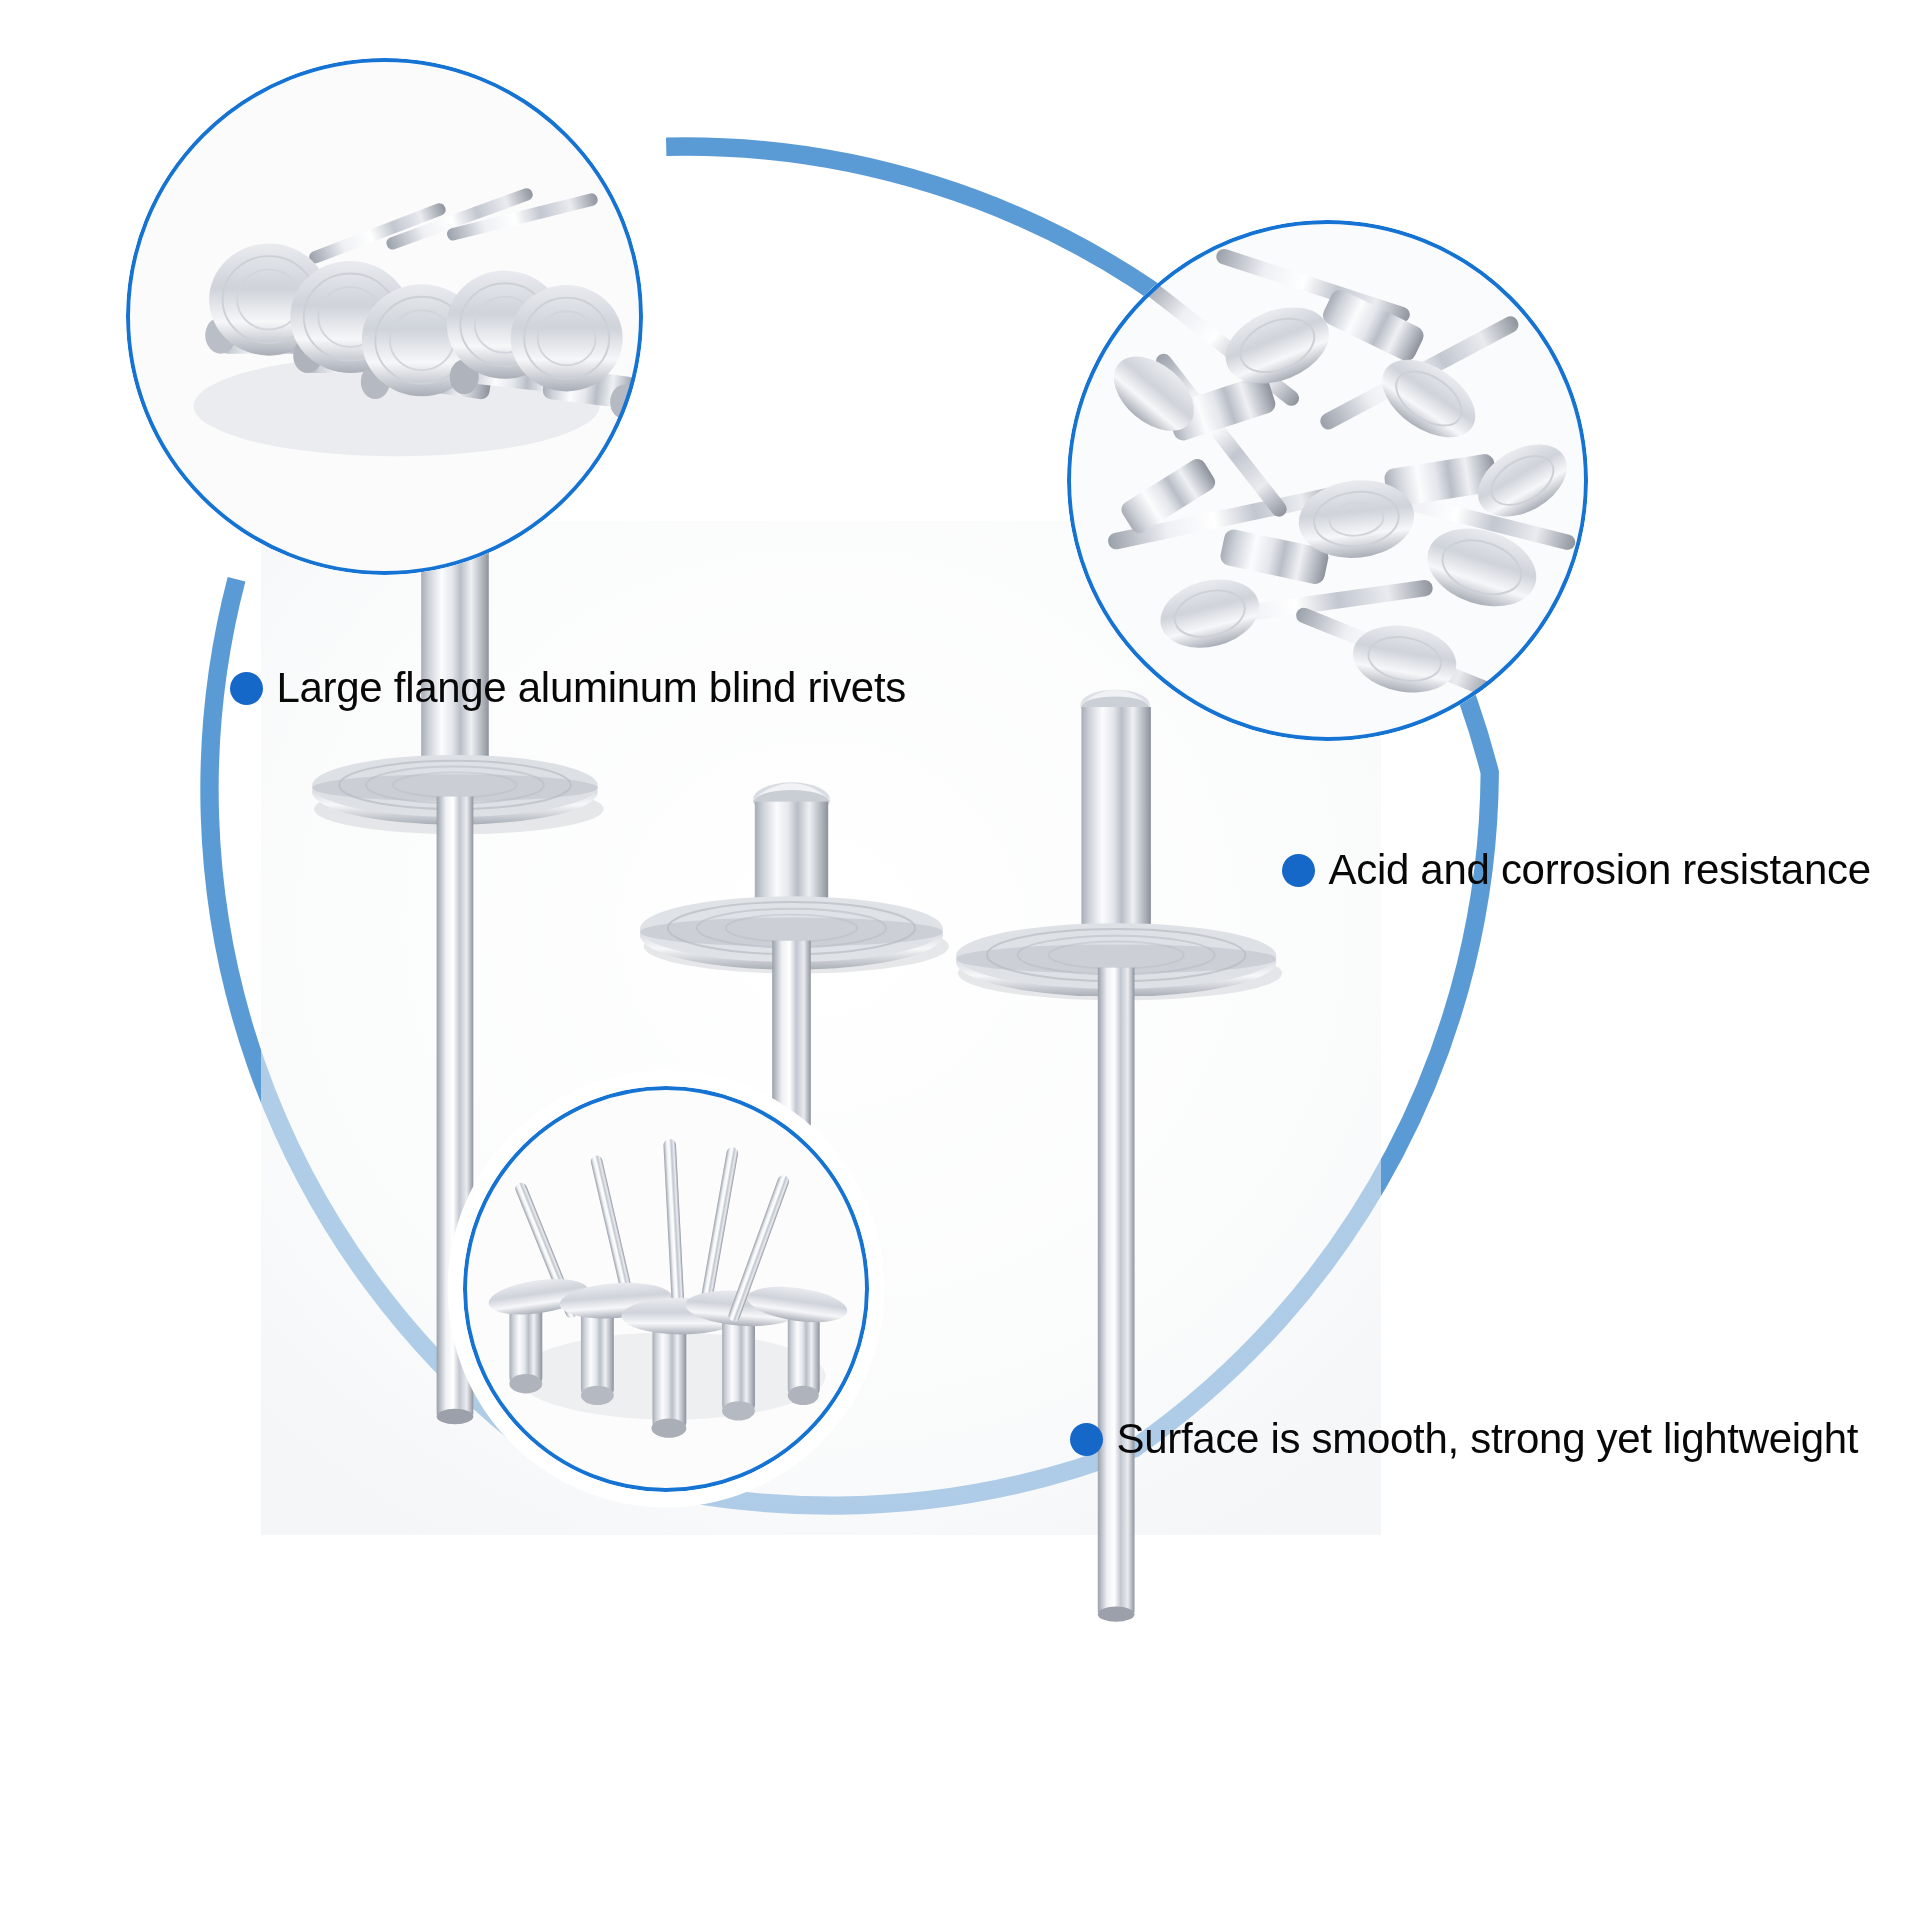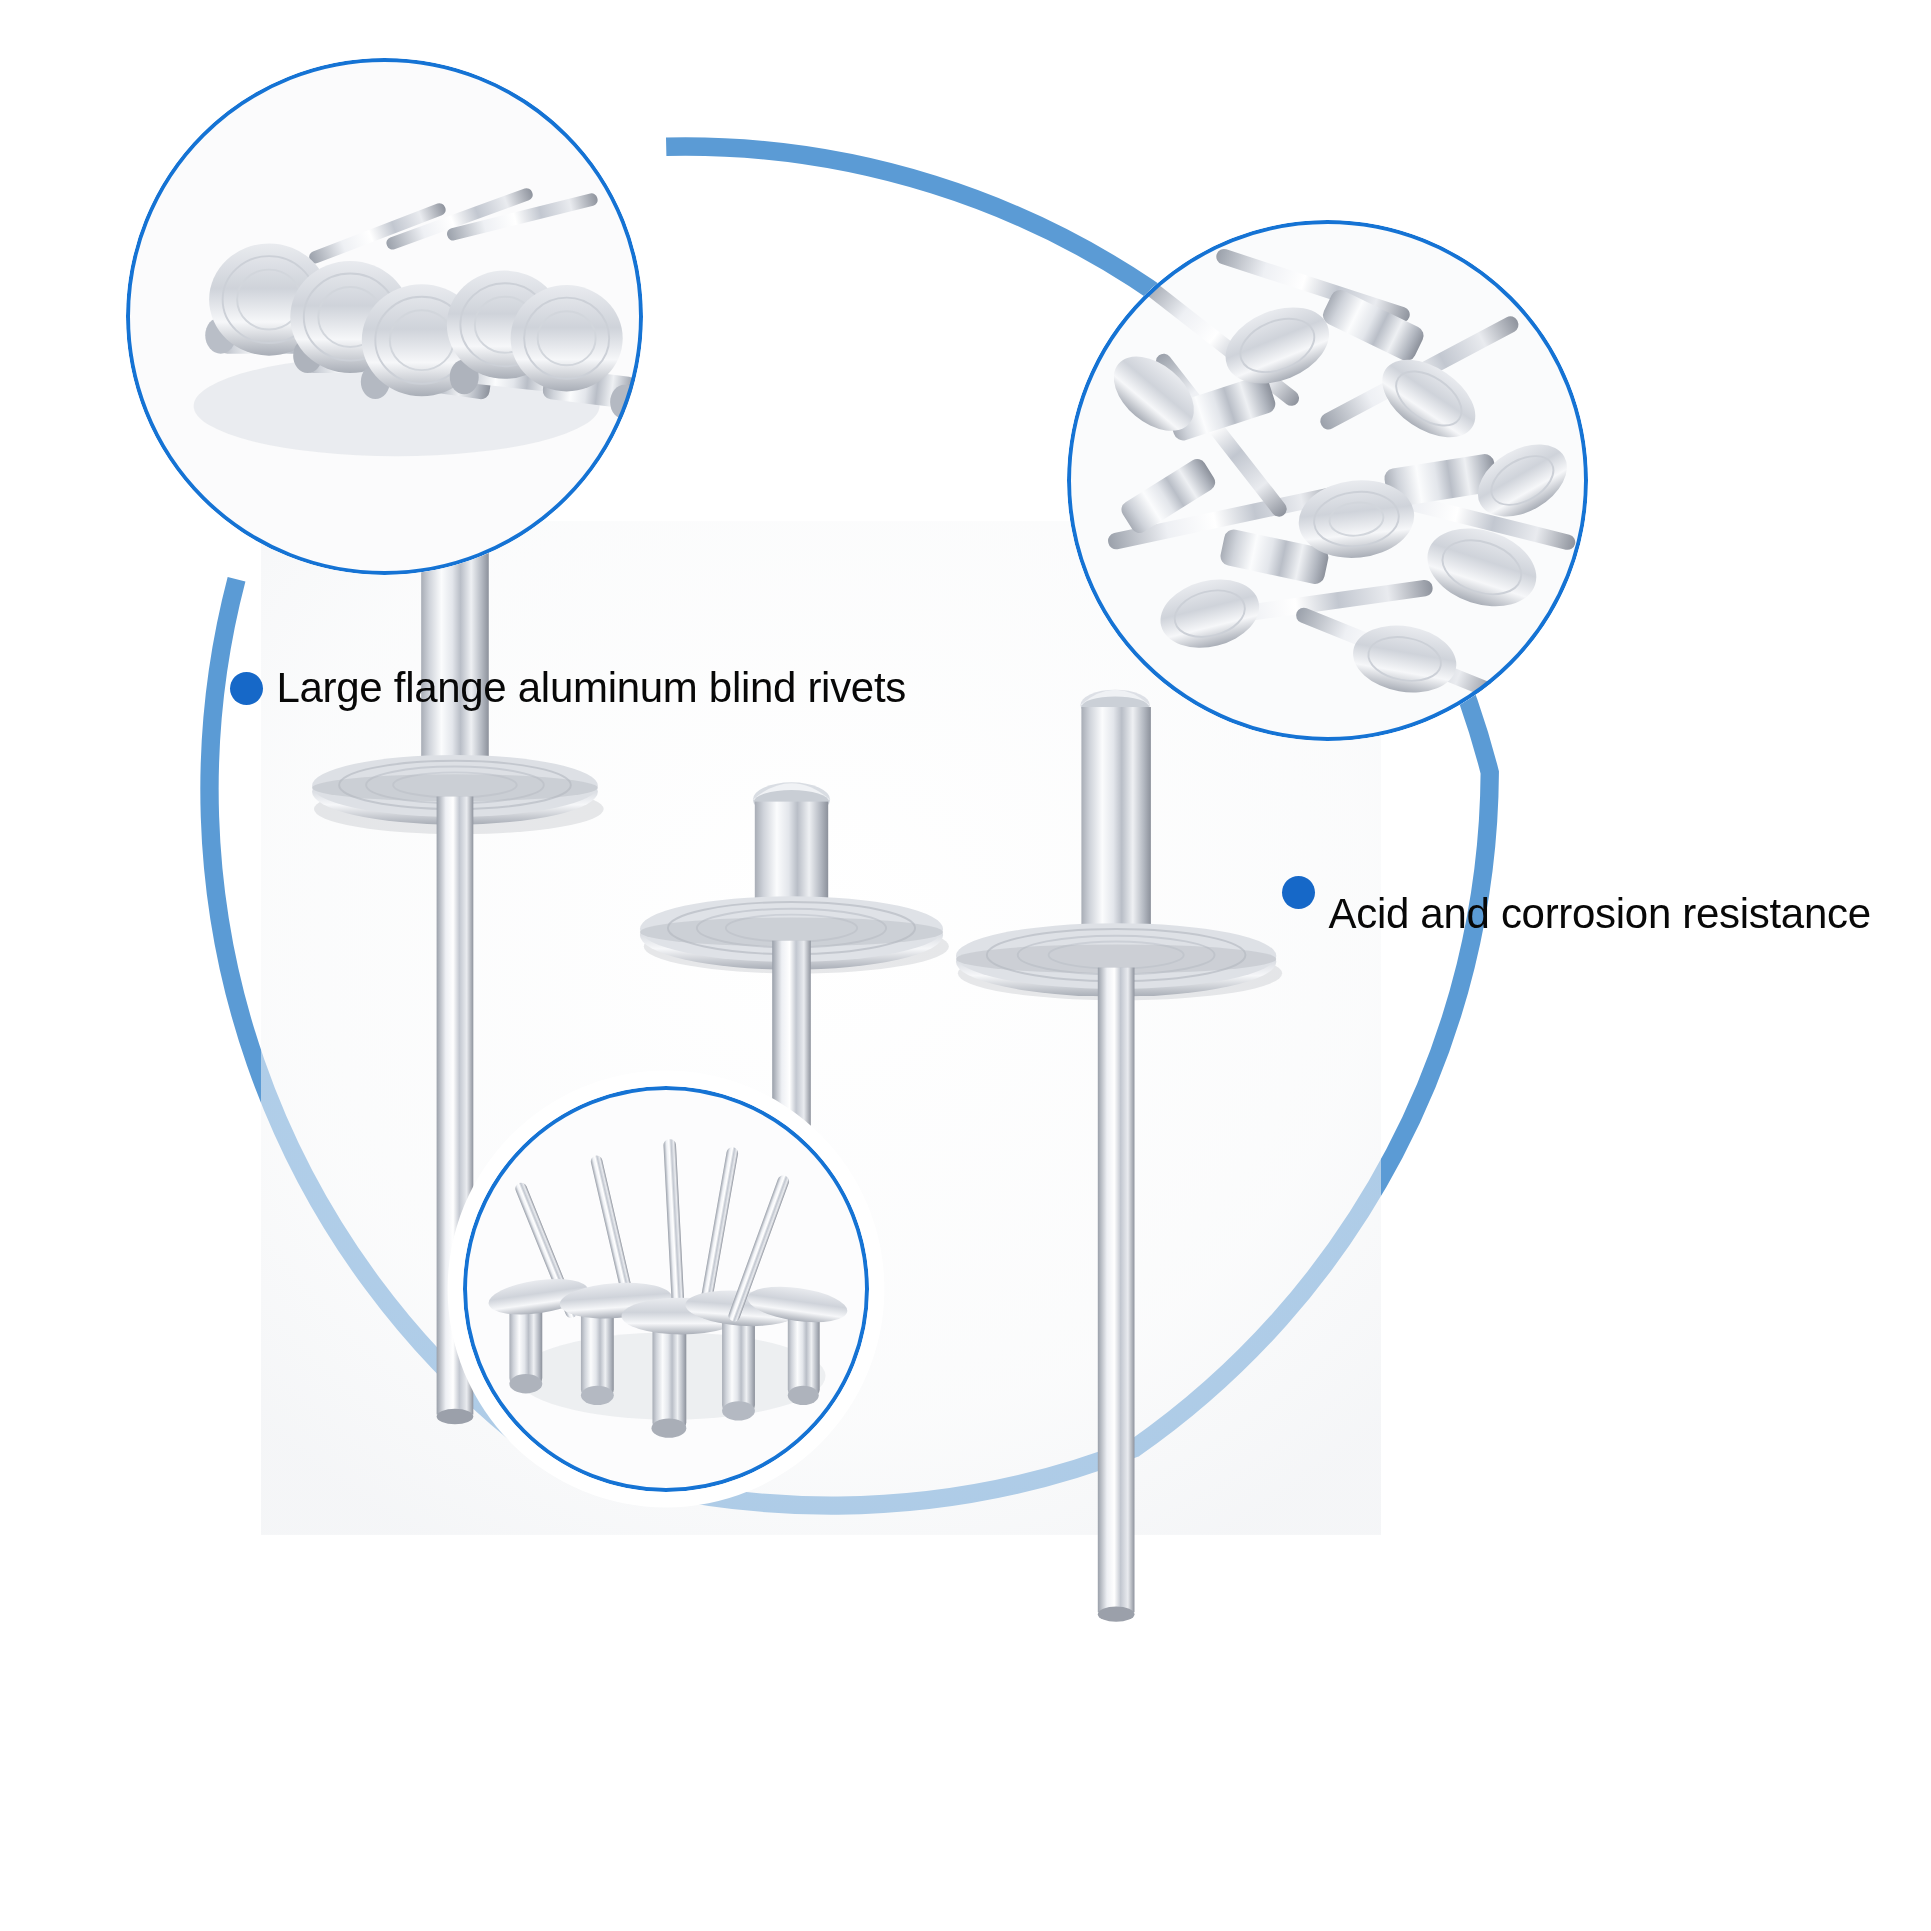--- a/index.html
+++ b/index.html
@@ -266,18 +266,22 @@
     <div class="ring"></div>
   </div>
 
   <div class="feature" style="left:230px;top:664px;">
     <span class="dot"></span>
     <span class="txt" style="font-size:42px;">Large flange aluminum blind rivets</span>
   </div>
 
   <div class="feature" style="left:1282px;top:846px;">
     <span class="dot"></span>
-    <span class="txt" style="font-size:42px;margin-top:44px;">Acid and corrosion resistance</span>
-  </div>
-
+    <span class="txt" style="font-size:42px;">Acid and corrosion resistance</span>
+  </div>
+
+  <div class="feature" style="left:1070px;top:1415px;">
+    <span class="dot"></span>
+    <span class="txt" style="font-size:42px;">Surface is smooth, strong yet lightweight</span>
+  </div>
 
 </div>
 
 
 </body></html>

